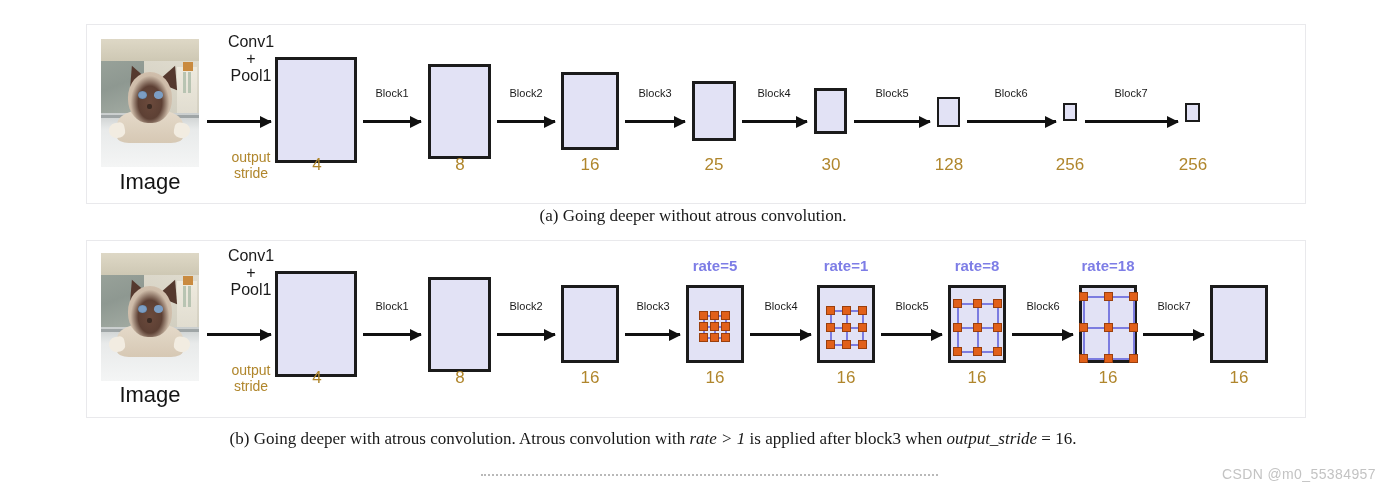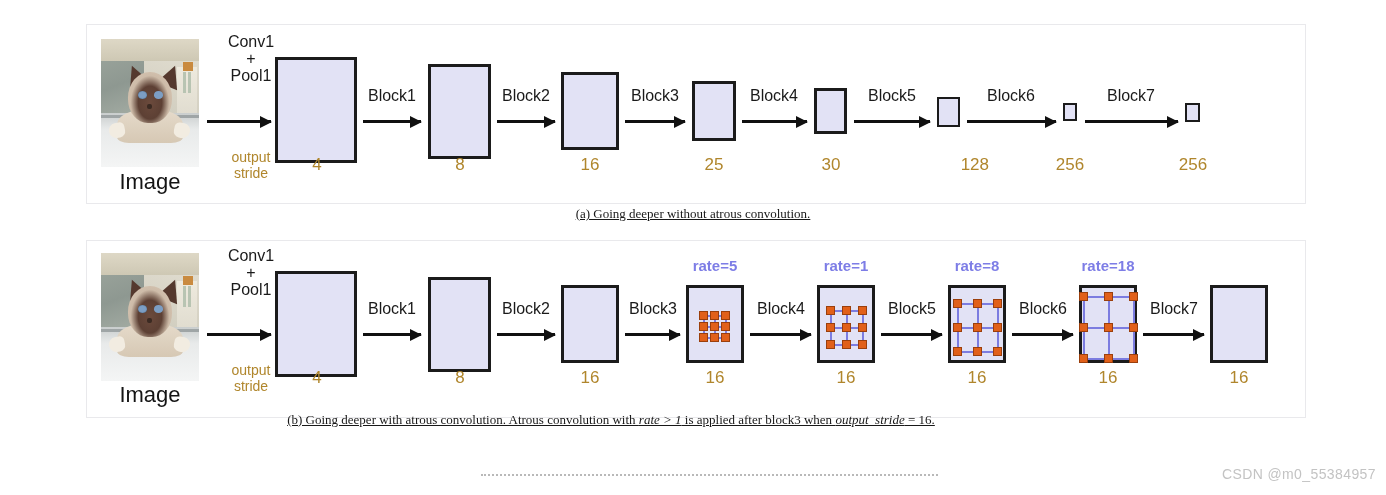--- a/index.html
+++ b/index.html
@@ -29,28 +29,27 @@
     background: #ffffff;
     box-sizing: border-box;
   }
   #panel-a { left: 86px;  top: 24px;  width: 1220px; height: 180px; }
   #panel-b { left: 86px;  top: 240px; width: 1220px; height: 178px; }
 
   
   .caption {
     position: absolute;
     font-family: "Liberation Serif", serif;
-    font-size: 13px;
+    font-size: 17px;
     color: #181818;
     text-align: center;
     white-space: nowrap;
-    text-decoration: underline;
   }
   #caption-a { left: 0; top: 206px; width: 1386px; }
-  #caption-b1 { left: 0; top: 412px; width: 1222px; }
+  #caption-b1 { left: 0; top: 429px; width: 1222px; padding-left: 42px; }
   #caption-b2 { left: 0; top: 448px; width: 1386px; }
   .cap-ital { font-style: italic; }
   .cap-math { font-family: "Liberation Serif", serif; font-style: italic; }
   .dotted-underline {
     position: absolute;
     left: 481px;
     top: 472px;
     width: 457px;
     height: 2px;
     border-bottom: 2px dotted #b9b9b9;
@@ -145,21 +144,21 @@
     width: 0; height: 0;
     border-top: 6px solid transparent;
     border-bottom: 6px solid transparent;
     border-left: 12px solid #101010;
   }
 
   
   .blk-label {
     position: absolute;
     font-family: "Liberation Sans", sans-serif;
-    font-size: 16px;
+    font-size: 11px;
     color: #1a1a1a;
     text-align: center;
     white-space: nowrap;
   }
   .conv-label {
     position: absolute;
     font-family: "Liberation Sans", sans-serif;
     font-size: 16px;
     color: #1a1a1a;
     text-align: center;
@@ -267,21 +266,21 @@
     <div class="blk-label" style="left:648px; top:62px; width:78px;">Block4</div>
     <div class="blk-label" style="left:766px; top:62px; width:78px;">Block5</div>
     <div class="blk-label" style="left:885px; top:62px; width:78px;">Block6</div>
     <div class="blk-label" style="left:1005px; top:62px; width:78px;">Block7</div>
 
     <div class="os-value" style="left:189px; top:130px; width:82px;">4</div>
     <div class="os-value" style="left:333px; top:130px; width:80px;">8</div>
     <div class="os-value" style="left:463px; top:130px; width:80px;">16</div>
     <div class="os-value" style="left:587px; top:130px; width:80px;">25</div>
     <div class="os-value" style="left:704px; top:130px; width:80px;">30</div>
-    <div class="os-value" style="left:822px; top:130px; width:80px;text-align:right;">128</div>
+    <div class="os-value" style="left:822px; top:130px; width:80px;">128</div>
     <div class="os-value" style="left:943px; top:130px; width:80px;">256</div>
     <div class="os-value" style="left:1066px; top:130px; width:80px;">256</div>
   </div>
 
   <div class="panel" id="panel-b">
 
     <div class="photo" style="left:14px; top:12px; width:98px; height:128px;">
       <div class="ph-wallL"></div>
         <div class="ph-wallR"></div>
         <div class="ph-ceil"></div>

